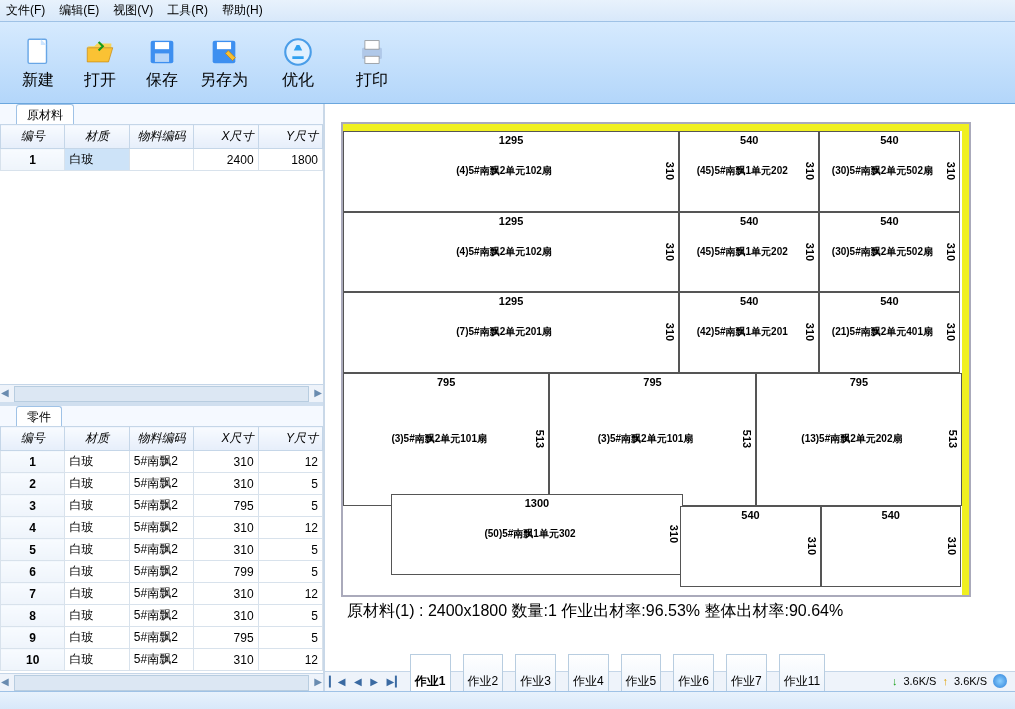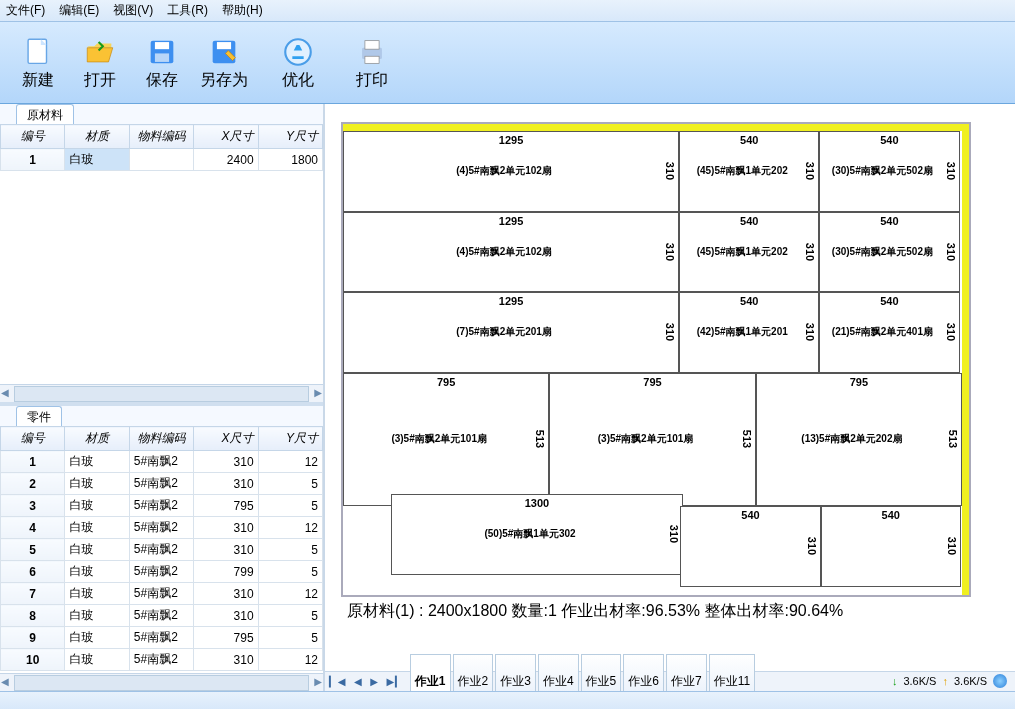--- a/index.html
+++ b/index.html
@@ -44,21 +44,21 @@
 .sheet-frame-r { right:0; top:0; bottom:0; width:7px; }
 
 .pc { position: absolute; border: 1px solid #555; background: #fff; overflow:hidden;font-weight:bold; }
 .pc .dim-w { position:absolute; top:2px; left:0; right:0; text-align:center; font-size:11px; }
 .pc .dim-h { position:absolute; right:2px; top:50%; transform:translateY(-50%) rotate(0); writing-mode: vertical-rl; font-size:11px; }
 .pc .pname { position:absolute; left:0; right:14px; top:50%; transform:translateY(-50%); text-align:center; font-size:10px; }
 
 .info-line { padding: 4px 6px; font-size: 16px; }
 .job-tabs { height: 20px; background:#eef3fa; display:flex; align-items:center; padding-left:4px; border-top:1px solid #c5d6e8; position:relative;}
 .job-tabs .nav { font-size:10px; color:#3a6aa2; margin-right:6px; letter-spacing:1px;}
-.job-tabs .jt { font-size:12px; padding:19px 4px; margin-right:2px; border:1px solid #b8cde0; background:linear-gradient(#fff,#e4eefa); cursor:pointer;}
+.job-tabs .jt { font-size:12px; padding:19px 4px; margin-right:12px; border:1px solid #b8cde0; background:linear-gradient(#fff,#e4eefa); cursor:pointer;}
 .job-tabs .jt.active{ background:#fff; font-weight:bold;}
 .job-tabs .status { position:absolute; right:8px; top:2px; font-size:11px; display:flex; align-items:center; gap:6px;}
 .arrow-dn{color:#19a019;}
 .arrow-up{color:#e0a000;}
 
 .footer { height:18px; background:linear-gradient(#e8f2fc,#d8e8fa); border-top:1px solid #9fc2e6; font-size:11px; padding:2px 6px; color:#666;}
 </style>
 </head>
 <body>
 

